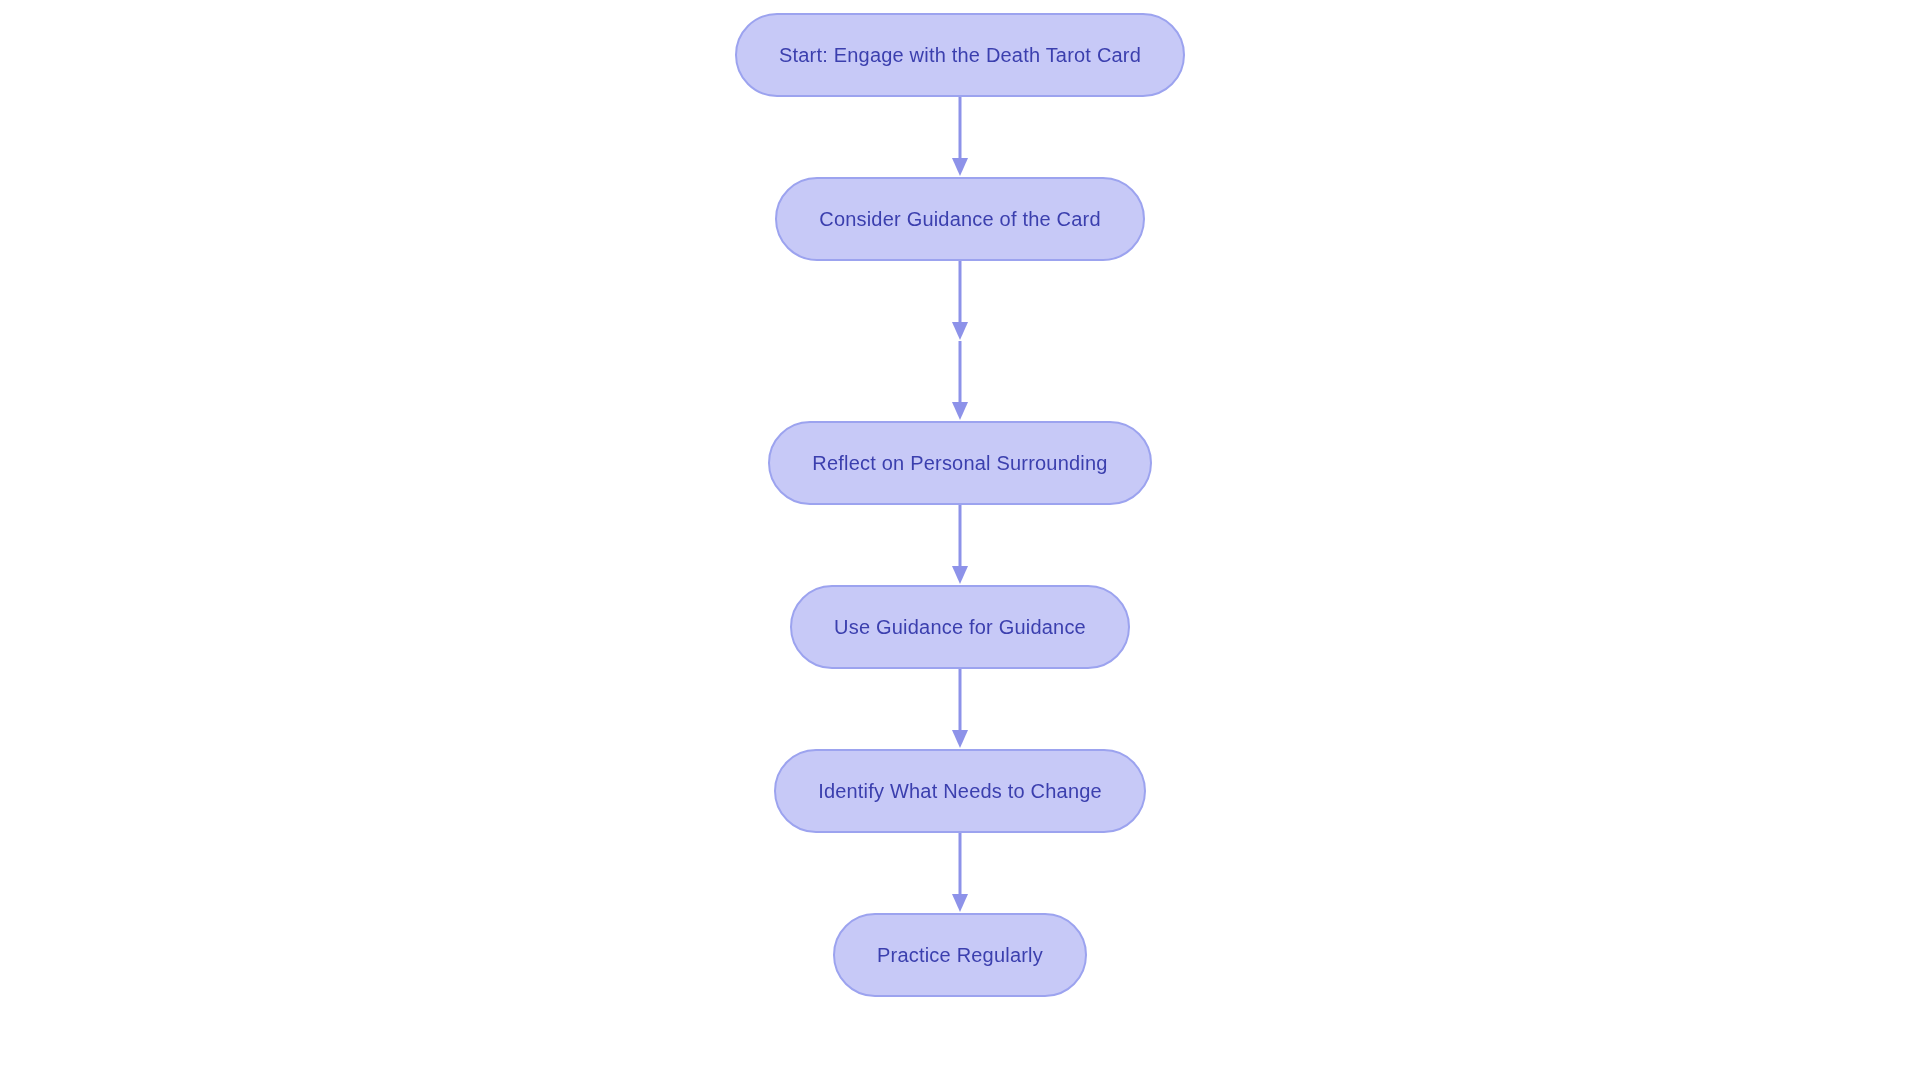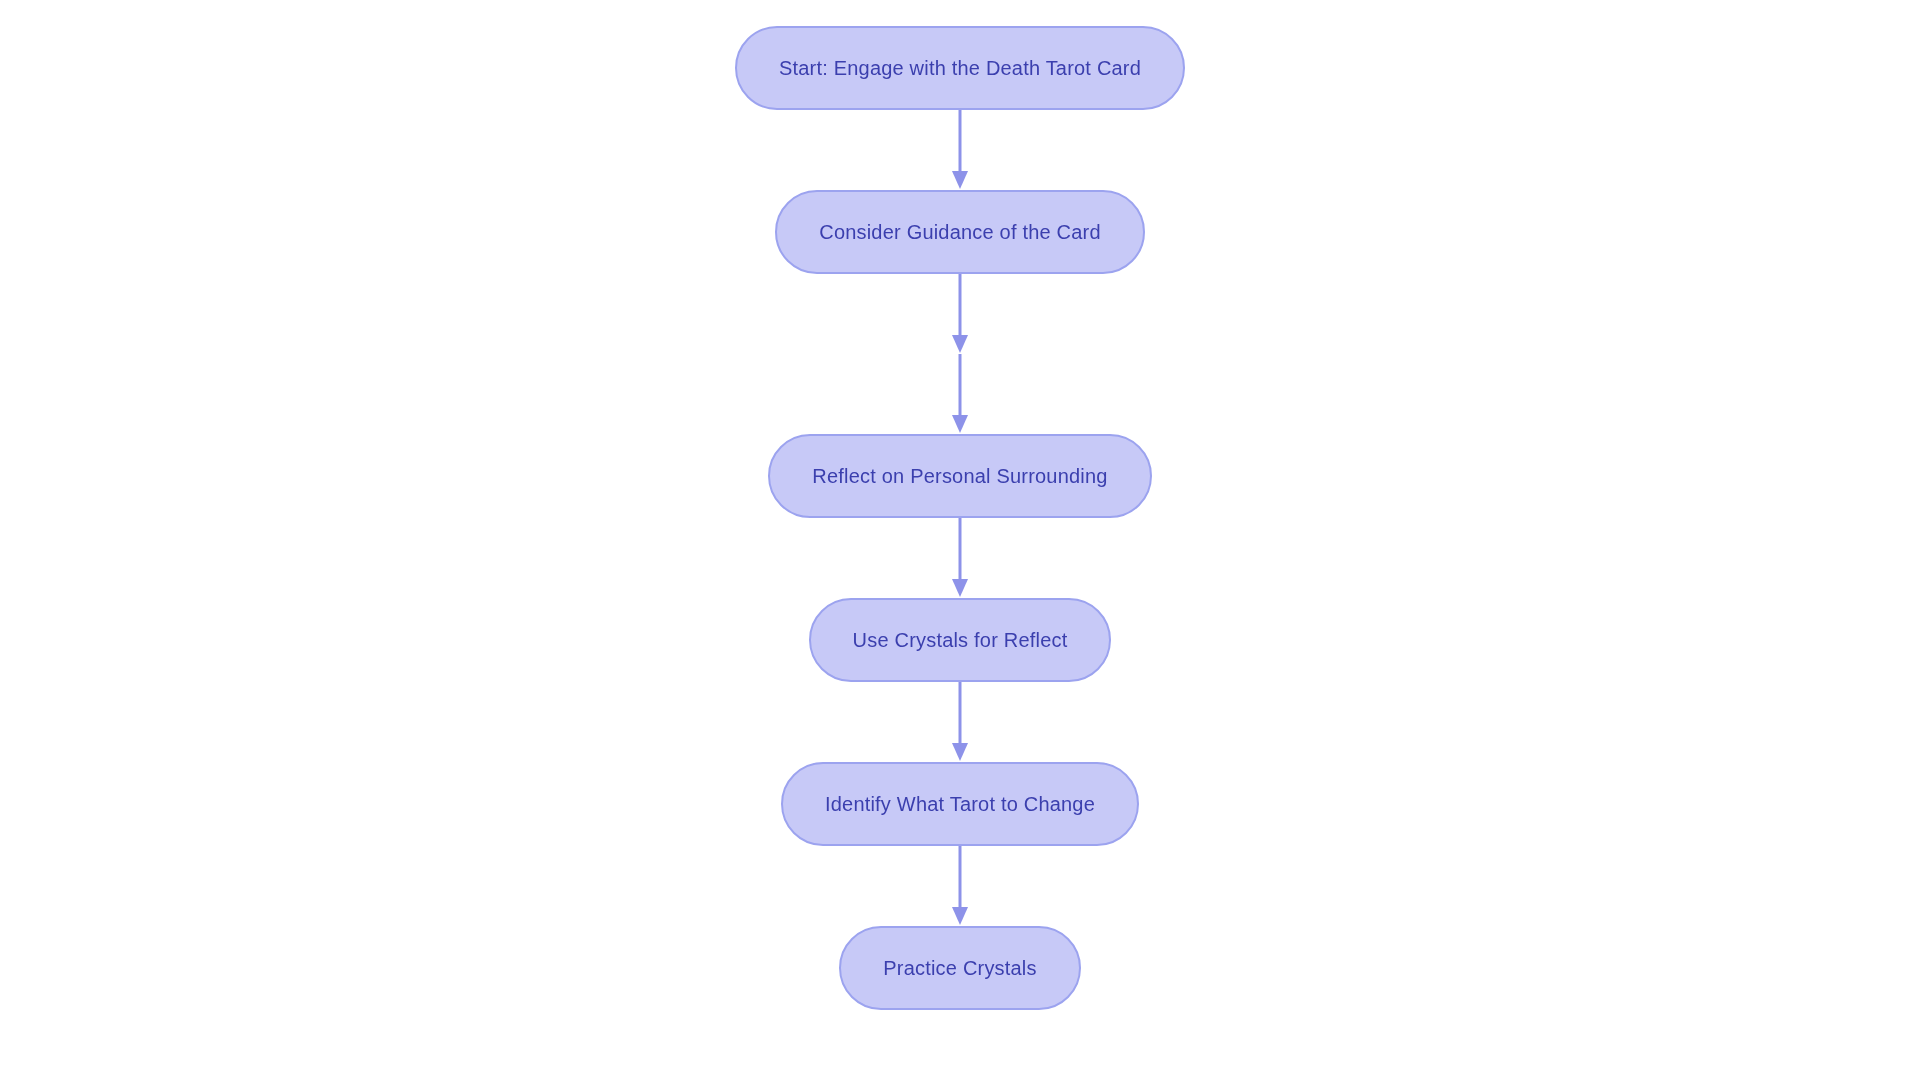--- a/index.html
+++ b/index.html
@@ -17,21 +17,21 @@
     font-family: "Liberation Sans", "DejaVu Sans", sans-serif;
     overflow: hidden;
   }
   .canvas {
     position: relative;
     width: 1920px;
     height: 1083px;
     display: flex;
     flex-direction: column;
     align-items: center;
-    padding-top: 26px;
+    padding-top: 13px;
   }
   .node {
     height: 84px;
     min-height: 84px;
     border-radius: 42px;
     background: var(--node-fill);
     border: 2px solid var(--node-border);
     color: var(--text-color);
     font-size: 20px;
     letter-spacing: 0.2px;
@@ -93,38 +93,38 @@
   </div>
 
   <div class="connector">
     <svg viewBox="0 0 24 80">
       <line x1="12" y1="0" x2="12" y2="62"></line>
       <polygon points="4,61 20,61 12,79"></polygon>
     </svg>
   </div>
 
   <div class="node">
-    <span>Use Crystals for Reflect</span>
+    <span>Use Guidance for Guidance</span>
   </div>
 
   <div class="connector">
     <svg viewBox="0 0 24 80">
       <line x1="12" y1="0" x2="12" y2="62"></line>
       <polygon points="4,61 20,61 12,79"></polygon>
     </svg>
   </div>
 
   <div class="node">
-    <span>Identify What Tarot to Change</span>
+    <span>Identify What Needs to Change</span>
   </div>
 
   <div class="connector">
     <svg viewBox="0 0 24 80">
       <line x1="12" y1="0" x2="12" y2="62"></line>
       <polygon points="4,61 20,61 12,79"></polygon>
     </svg>
   </div>
 
   <div class="node">
-    <span>Practice Crystals</span>
+    <span>Practice Regularly</span>
   </div>
 
 </div>
 
 </body></html>

